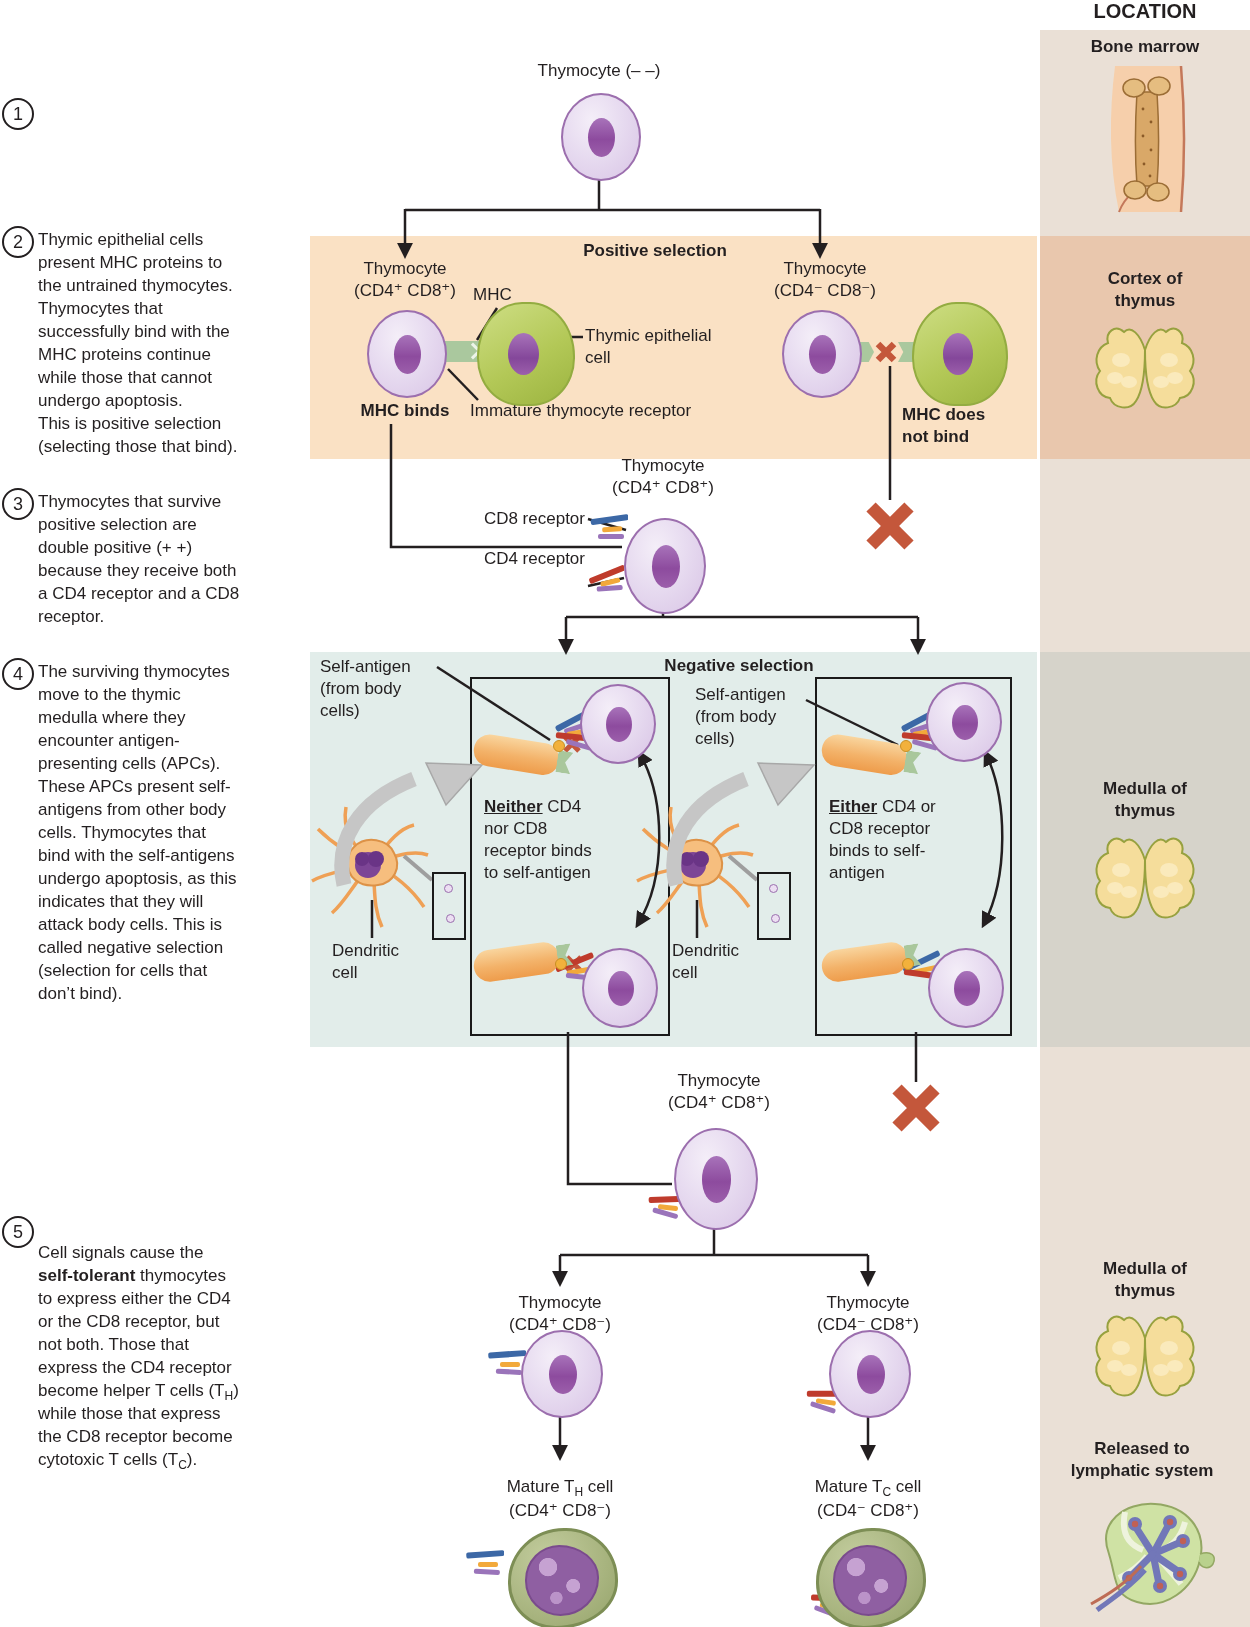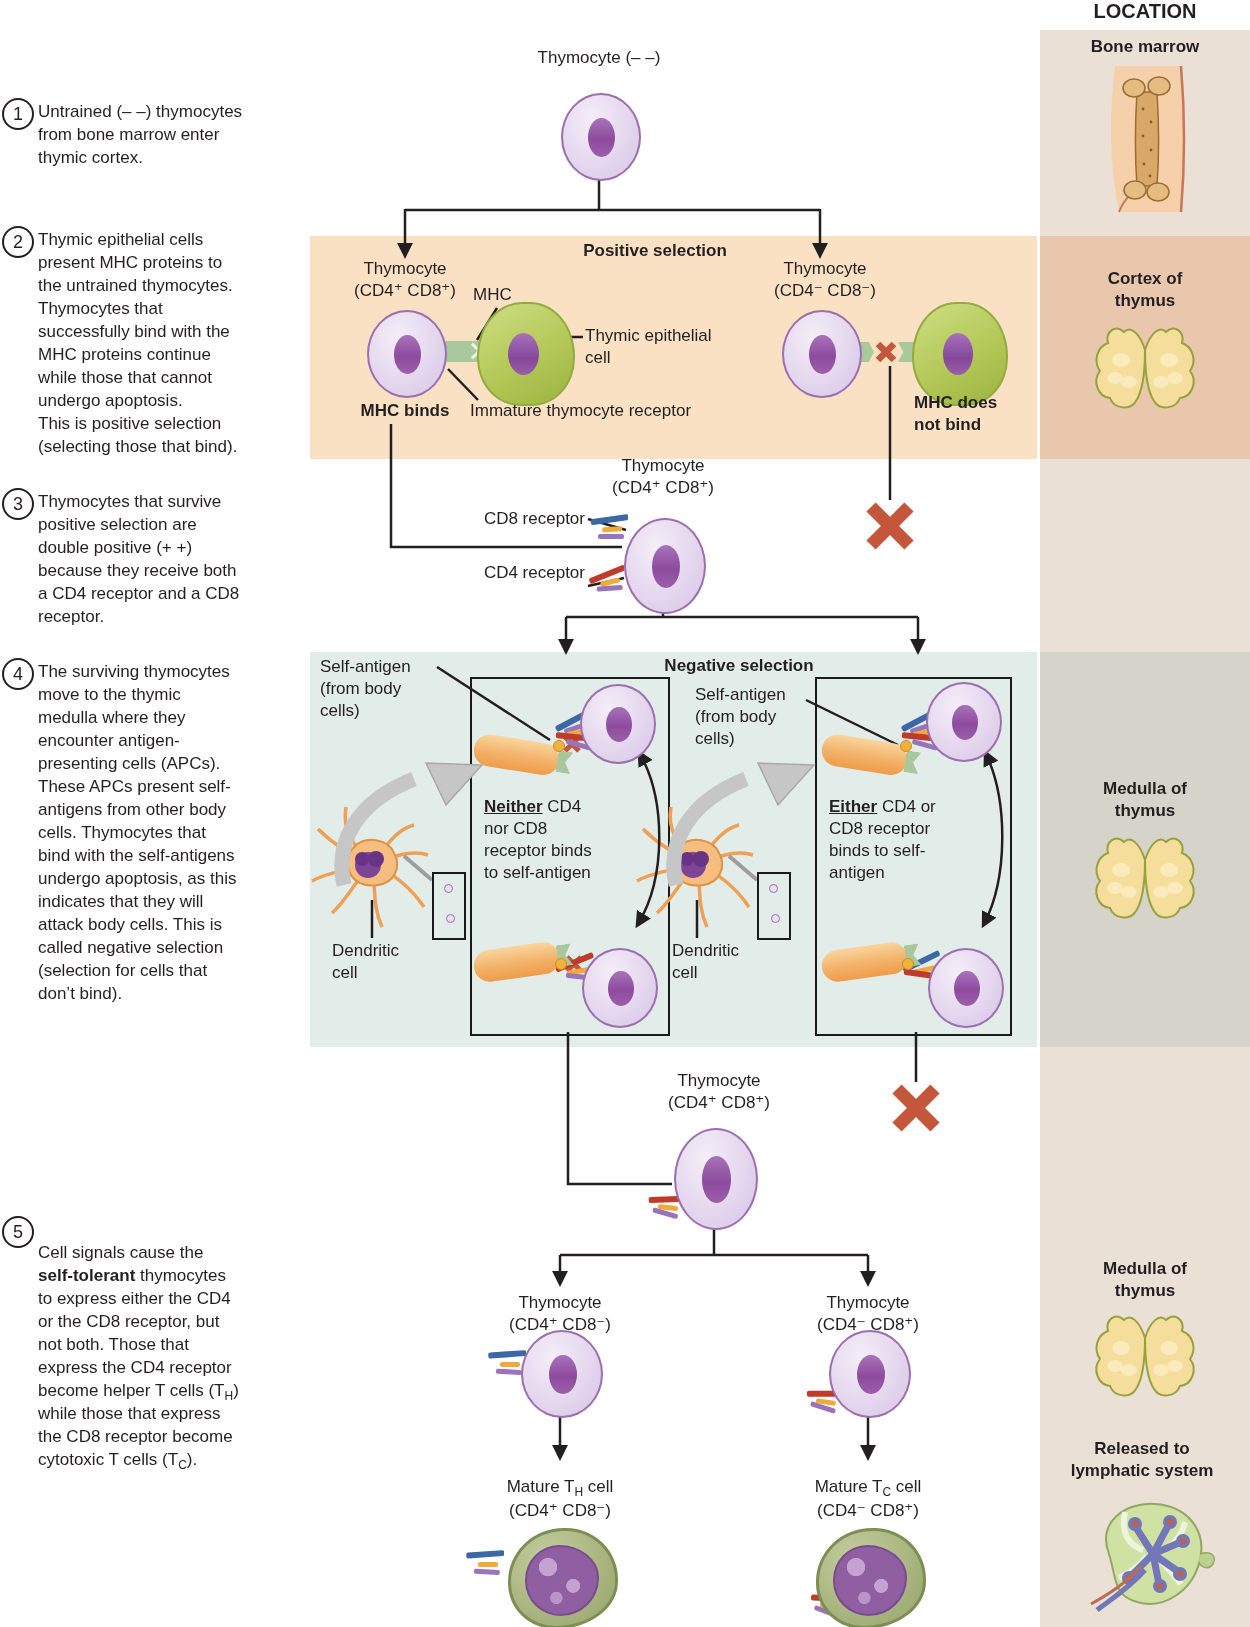--- a/index.html
+++ b/index.html
@@ -55,23 +55,20 @@
 
 <div id="fig">
 
   <div class="band" style="left:310px;top:236px;width:727px;height:223px;background:#fae1c4;"></div>
   <div class="band" style="left:310px;top:652px;width:727px;height:395px;background:#e2edea;"></div>
   <div class="band" style="left:1040px;top:30px;width:210px;height:1597px;background:#eae0d6;"></div>
   <div class="band" style="left:1040px;top:236px;width:210px;height:223px;background:#e9c7ad;"></div>
   <div class="band" style="left:1040px;top:652px;width:210px;height:395px;background:#d6d3ca;"></div>
 
   <div class="stepnum" style="left:2px;top:98px;">1</div>
-  <div class="steptext" style="left:38px;top:100px;">Untrained (– –) thymocytes
-from bone marrow enter
-thymic cortex.</div>
 
   <div class="stepnum" style="left:2px;top:226px;">2</div>
   <div class="steptext" style="left:38px;top:228px;">Thymic epithelial cells
 present MHC proteins to
 the untrained thymocytes.
 Thymocytes that
 successfully bind with the
 MHC proteins continue
 while those that cannot
 undergo apoptosis.
@@ -157,21 +154,21 @@
     </g>
     <g stroke="#c4573b" fill="none">
       <path d="M871,507 L909,545 M909,507 L871,545" stroke-width="13"></path>
       <path d="M897,1089 L935,1127 M935,1089 L897,1127" stroke-width="13"></path>
       <path d="M878,344 L894,360 M894,344 L878,360" stroke-width="6.5"></path>
       <path d="M565,737 L579,751 M579,737 L565,751" stroke-width="5"></path>
       <path d="M567,957 L581,971 M581,957 L567,971" stroke-width="5"></path>
     </g>
   </svg>
 
-  <div class="lbl c" style="left:504px;top:47px;width:190px;">Thymocyte (– –)</div>
+  <div class="lbl c" style="left:504px;top:60px;width:190px;">Thymocyte (– –)</div>
   <div class="cell" style="left:561px;top:93px;width:76px;height:84px;">
       <div class="nuc"></div>
     </div>
 
   <div class="lbl b c" style="left:495px;top:240px;width:320px;">Positive selection</div>
 
   <div class="lbl c" style="left:325px;top:258px;width:160px;">Thymocyte
 (CD4⁺ CD8⁺)</div>
   <div class="lbl" style="left:473px;top:284px;">MHC</div>
   <div class="cell" style="left:367px;top:310px;width:76px;height:84px;">
@@ -191,27 +188,27 @@
   <div class="lbl c" style="left:745px;top:258px;width:160px;">Thymocyte
 (CD4⁻ CD8⁻)</div>
   <div class="cell" style="left:782px;top:310px;width:76px;height:84px;">
       <div class="nuc"></div>
     </div>
   <div class="connector stub1" style="left:850px;top:342px;width:24px;height:20px;"></div>
   <div class="connector stub2" style="left:898px;top:342px;width:24px;height:20px;"></div>
   <div class="gcell" style="left:912px;top:302px;width:92px;height:100px;">
       <div class="nuc"></div>
     </div>
-  <div class="lbl b" style="left:902px;top:392px;margin-left:12px;">MHC does
+  <div class="lbl b" style="left:902px;top:404px;">MHC does
 not bind</div>
 
   <div class="lbl c" style="left:583px;top:455px;width:160px;">Thymocyte
 (CD4⁺ CD8⁺)</div>
   <div class="lbl r" style="left:420px;top:508px;width:165px;">CD8 receptor</div>
-  <div class="lbl r" style="left:420px;top:562px;width:165px;">CD4 receptor</div>
+  <div class="lbl r" style="left:420px;top:548px;width:165px;">CD4 receptor</div>
   <svg class="fan" style="left:576px;top:512px;transform:scaleX(-1);" width="52" height="34" viewBox="0 0 52 34">
       <rect x="0" y="2" width="38" height="6" rx="2" fill="#3c68a6" transform="rotate(8 0 2)"></rect>
       <rect x="6" y="14" width="20" height="5" rx="2" fill="#f2a93b" transform="rotate(4 6 14)"></rect>
       <rect x="4" y="22" width="26" height="5" rx="2" fill="#9a74ba"></rect>
     </svg>
   <svg class="fan" style="left:574px;top:566px;transform:scaleX(-1) rotate(8deg);" width="52" height="34" viewBox="0 0 52 34">
       <rect x="0" y="2" width="38" height="6" rx="2" fill="#bf3b2c" transform="rotate(14 0 2)"></rect>
       <rect x="6" y="14" width="20" height="5" rx="2" fill="#f2a93b" transform="rotate(6 6 14)"></rect>
       <rect x="4" y="22" width="26" height="5" rx="2" fill="#9a74ba" transform="rotate(-4 4 22)"></rect>
     </svg>

